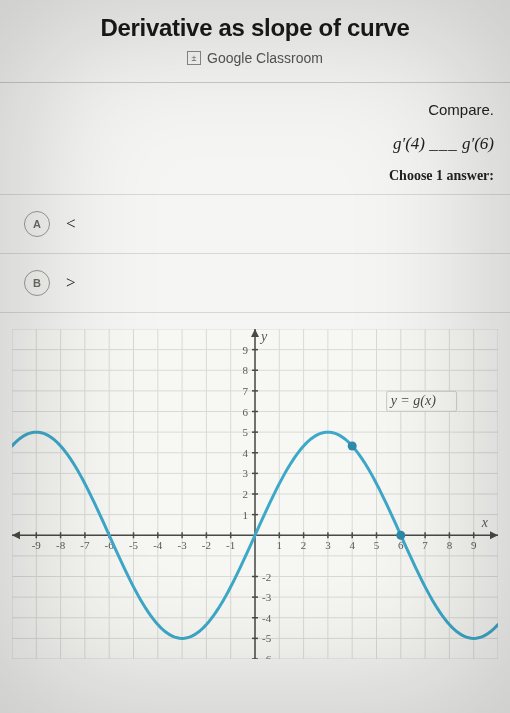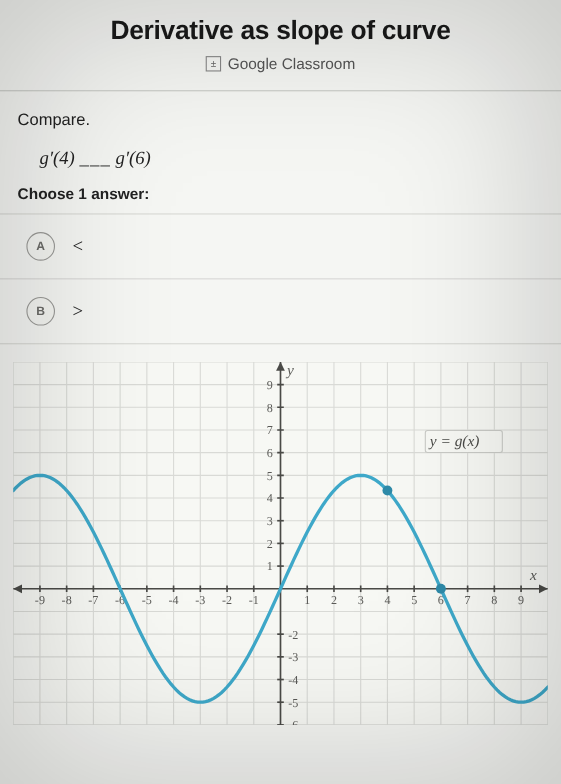--- a/index.html
+++ b/index.html
@@ -35,25 +35,25 @@
     width: 14px; height: 14px;
     border: 1px solid #888;
     display: inline-flex;
     align-items: center;
     justify-content: center;
     font-size: 9px;
     line-height: 1;
     color: #666;
   }
   .rule { border: none; border-top: 1px solid #c9cac6; }
-  .question { padding: 18px 16px 10px; }
+  .question { padding: 18px 16px 10px; text-align: right; }
   .compare-label { font-size: 15px; color: #222; margin-bottom: 16px; }
   .expr { font-size: 17px; font-family: "Times New Roman", serif; font-style: italic; color: #222; margin-bottom: 14px; margin-left: 20px; }
   .expr .blank { letter-spacing: 1px; }
-  .choose { font-size: 14px; font-weight: 600; color: #222; }
+  .choose { font-size: 14px; font-weight: 600; color: #222; font-family: Liberation Serif, serif; }
   .answers { }
   .answer-row {
     display: flex;
     align-items: center;
     gap: 16px;
     padding: 16px 24px;
     border-top: 1px solid #d7d8d4;
   }
   .answer-row:last-of-type { border-bottom: 1px solid #d7d8d4; }
   .radio {

